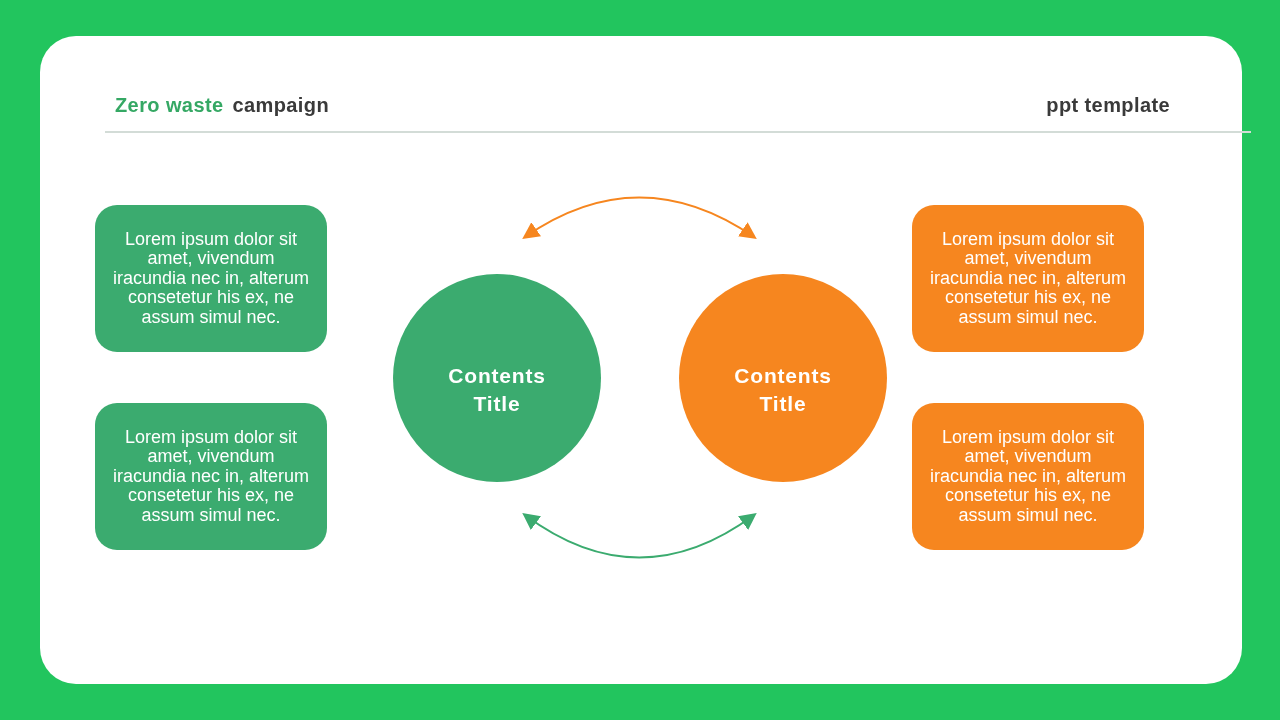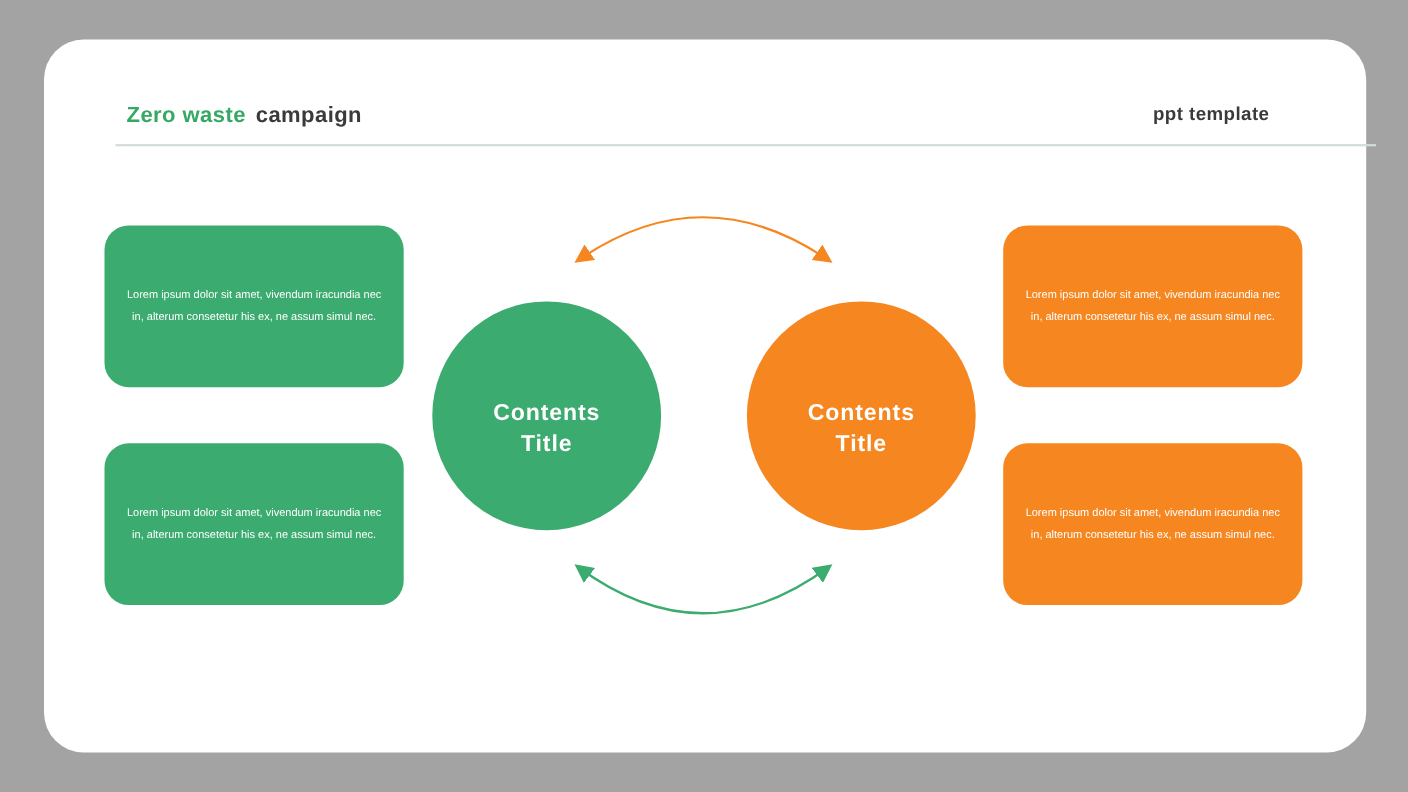--- a/index.html
+++ b/index.html
@@ -1,20 +1,20 @@
 <!DOCTYPE html>
 <html><head>
 <meta charset="utf-8">
 <style>
   html, body { margin: 0; padding: 0; }
   .stage {
     position: relative;
     width: 1280px;
     height: 720px;
-    background: #a3a3a3;
+    background: #22c55e;
     overflow: hidden;
     font-family: "Liberation Sans", sans-serif;
   }
   .card {
     position: absolute;
     left: 40px; top: 36px;
     width: 1202px; height: 648px;
     background: #ffffff;
     border-radius: 36px;
   }
@@ -24,43 +24,43 @@
     font-size: 20px;
     font-weight: bold;
     letter-spacing: 0.4px;
     color: #3A3A3A;
     white-space: nowrap;
   }
   .page-title .accent { color: #35A864; }
   .page-title .rest { margin-left: 9px; }
   .template-label {
     position: absolute;
-    right: 88px; top: 58px;
-    font-size: 17px;
+    right: 72px; top: 58px;
+    font-size: 20px;
     font-weight: bold;
     letter-spacing: 0.4px;
     color: #3A3A3A;
     white-space: nowrap;
   }
   .divider {
     position: absolute;
     left: 65px; top: 95px;
     width: 1146px; height: 2px;
     background: #d3dcd7;
   }
   .tbox {
     position: absolute;
-    width: 272px; height: 147px;
+    width: 232px; height: 147px;
     border-radius: 22px;
     color: #ffffff;
     display: flex;
     align-items: center;
     justify-content: center;
     text-align: center;
-    font-size: 10px;
+    font-size: 18px;
     line-height: 19.5px;
     padding: 0 17px;
     box-sizing: border-box;
   }
   .tbox.green  { background: #3BAB6F; }
   .tbox.orange { background: #F6861F; }
   .tbox.lt { left: 95px;  top: 205px; }
   .tbox.lb { left: 95px;  top: 403px; }
   .tbox.rt { left: 912px; top: 205px; }
   .tbox.rb { left: 912px; top: 403px; }

